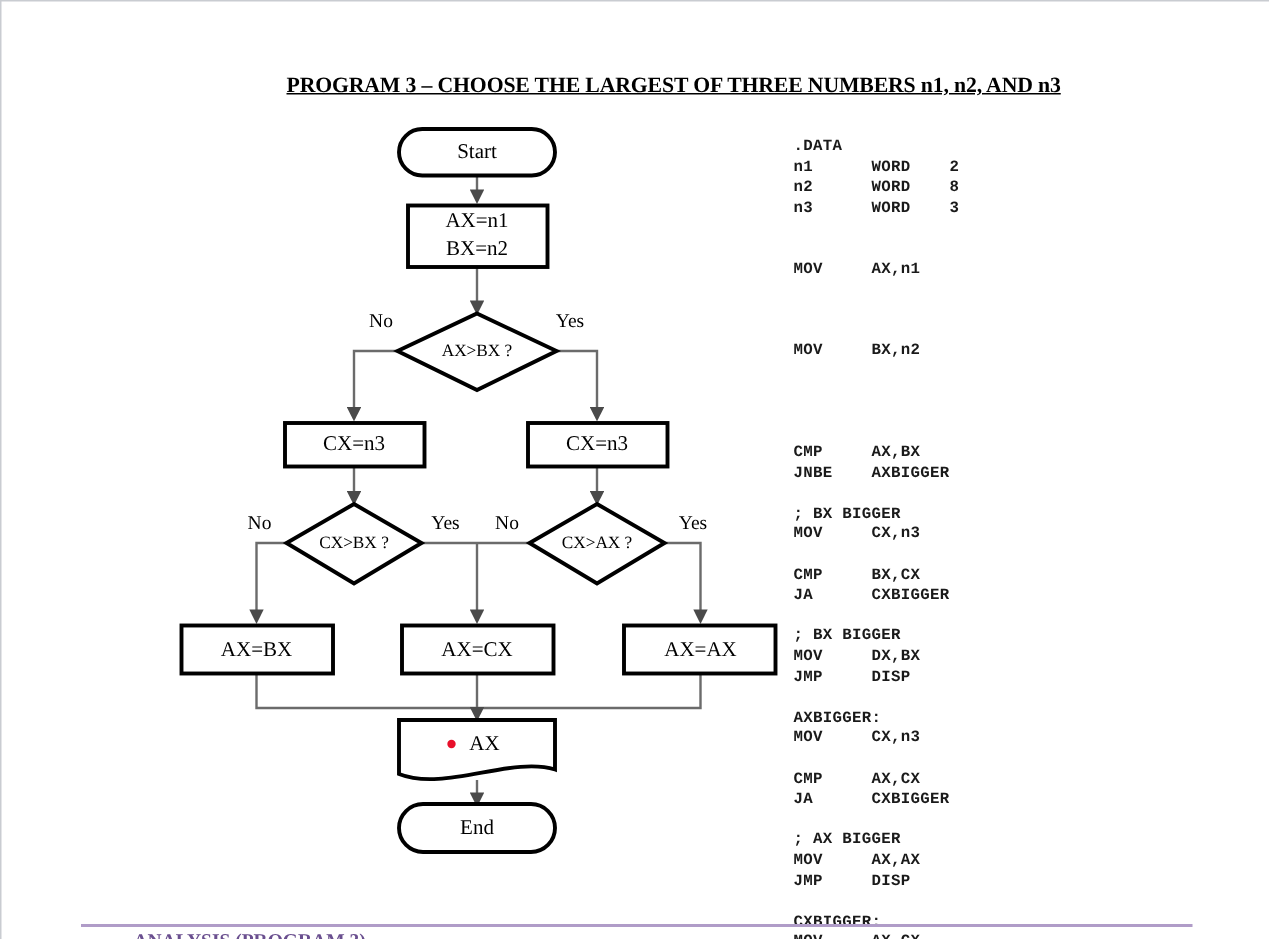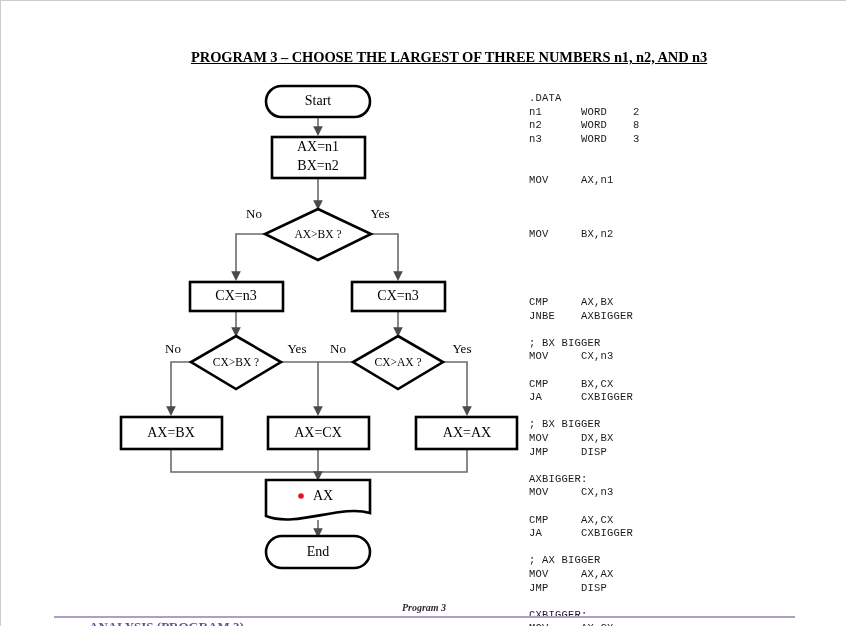--- a/index.html
+++ b/index.html
@@ -79,20 +79,21 @@
     top: 64px;
     font-family: "Liberation Mono", monospace;
     font-size: 10.5px;
     line-height: 13.6px;
     color: #1a1a1a;
     white-space: pre;
     letter-spacing: 0.2px;
   }
   #code-listing .code-line {
     height: 13.6px;
+    font-weight: bold;
   }
   #code-listing .blank {
     color: transparent;
   }
   
   #figure-caption {
     position: absolute;
     left: 0;
     top: 601px;
     width: 846px;
@@ -232,17 +233,16 @@
       <rect class="node-shape" x="265" y="535" width="104" height="32" rx="16" ry="16"></rect>
       <text class="shape-text" x="317" y="552">End</text>
     </g>
   </svg>
 
   <div id="code-listing">
     <div id="code-lines"><div class="code-line">.DATA</div><div class="code-line">n1      WORD    2</div><div class="code-line">n2      WORD    8</div><div class="code-line">n3      WORD    3</div><div class="code-line blank">&nbsp;</div><div class="code-line blank">&nbsp;</div><div class="code-line">MOV     AX,n1</div><div class="code-line blank">&nbsp;</div><div class="code-line blank">&nbsp;</div><div class="code-line blank">&nbsp;</div><div class="code-line">MOV     BX,n2</div><div class="code-line blank">&nbsp;</div><div class="code-line blank">&nbsp;</div><div class="code-line blank">&nbsp;</div><div class="code-line blank">&nbsp;</div><div class="code-line">CMP     AX,BX</div><div class="code-line">JNBE    AXBIGGER</div><div class="code-line blank">&nbsp;</div><div class="code-line">; BX BIGGER</div><div class="code-line">MOV     CX,n3</div><div class="code-line blank">&nbsp;</div><div class="code-line">CMP     BX,CX</div><div class="code-line">JA      CXBIGGER</div><div class="code-line blank">&nbsp;</div><div class="code-line">; BX BIGGER</div><div class="code-line">MOV     DX,BX</div><div class="code-line">JMP     DISP</div><div class="code-line blank">&nbsp;</div><div class="code-line">AXBIGGER:</div><div class="code-line">MOV     CX,n3</div><div class="code-line blank">&nbsp;</div><div class="code-line">CMP     AX,CX</div><div class="code-line">JA      CXBIGGER</div><div class="code-line blank">&nbsp;</div><div class="code-line">; AX BIGGER</div><div class="code-line">MOV     AX,AX</div><div class="code-line">JMP     DISP</div><div class="code-line blank">&nbsp;</div><div class="code-line">CXBIGGER:</div><div class="code-line">MOV     AX,CX</div></div>
     
   </div>
 
-  <div id="figure-caption">Program 3</div>
   <div id="footer-rule"></div>
   <div id="section-heading">ANALYSIS (PROGRAM 3)</div>
 
 </div>
 
 </body></html>

